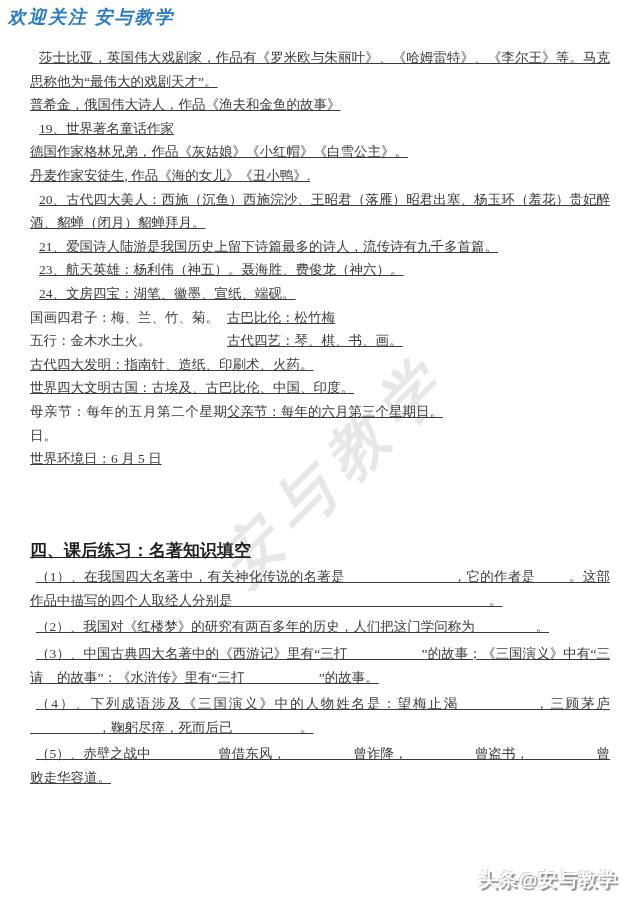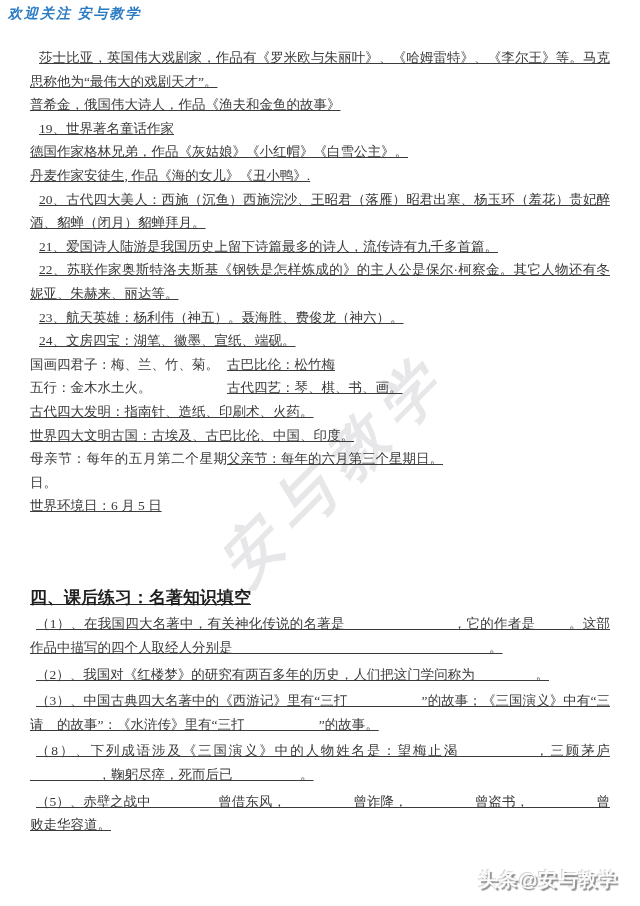--- a/index.html
+++ b/index.html
@@ -6,21 +6,21 @@
   body{
     width:640px;height:906px;
     background:#ffffff;
     position:relative;
     overflow:hidden;
     font-family:"Liberation Serif","DejaVu Serif",serif;
   }
   .brand{
     position:absolute;top:5px;left:8px;
     color:#2b7bc4;
-    font-size:14px;
+    font-size:18px;
     font-weight:bold;
     font-style:italic;
     letter-spacing:2px;
     white-space:nowrap;
   }
   .doc{
     position:absolute;
     top:46px;left:30px;
     width:580px;
     color:#3b3b3b;
@@ -73,37 +73,36 @@
 <div class="wm-diag">安与教学</div>
 
 <div class="doc">
   <p class="indent">莎士比亚，英国伟大戏剧家，作品有《罗米欧与朱丽叶》、《哈姆雷特》、《李尔王》等。马克思称他为“最伟大的戏剧天才”。</p>
   <p>普希金，俄国伟大诗人，作品《渔夫和金鱼的故事》</p>
   <p class="indent">19、世界著名童话作家</p>
   <p>德国作家格林兄弟，作品《灰姑娘》《小红帽》《白雪公主》。</p>
   <p>丹麦作家安徒生, 作品《海的女儿》《丑小鸭》.</p>
   <p class="indent">20、古代四大美人：西施（沉鱼）西施浣沙、王昭君（落雁）昭君出塞、杨玉环（羞花）贵妃醉酒、貂蝉（闭月）貂蝉拜月。</p>
   <p class="indent">21、爱国诗人陆游是我国历史上留下诗篇最多的诗人，流传诗有九千多首篇。</p>
-  <p class="indent">22、苏联作家奥斯特洛夫斯基《钢铁是怎样炼成的》的主人公是保尔·柯察金。其它人物还有冬妮亚、朱赫来、丽达等。</p>
   <p class="indent">23、航天英雄：杨利伟（神五）。聂海胜、费俊龙（神六）。</p>
   <p class="indent">24、文房四宝：湖笔、徽墨、宣纸、端砚。</p>
   <p class="cols">
     <span class="left">国画四君子：梅、兰、竹、菊。</span><span>古巴比伦：松竹梅</span>
   </p>
   <p class="cols">
     <span class="left">五行：金木水土火。</span><span>古代四艺：琴、棋、书、画。</span>
   </p>
   <p>古代四大发明：指南针、造纸、印刷术、火药。</p>
   <p>世界四大文明古国：古埃及、古巴比伦、中国、印度。</p>
   <p class="cols">
     <span class="left">母亲节：每年的五月第二个星期日。</span><span>父亲节：每年的六月第三个星期日。</span>
   </p>
   <p>世界环境日：6 月 5 日</p>
 
   <p class="practice-heading">四、课后练习：名著知识填空</p>
   <p class="practice-item">（1）、在我国四大名著中，有关神化传说的名著是________________，它的作者是_____。这部作品中描写的四个人取经人分别是______________________________________。</p>
   <p class="practice-item">（2）、我国对《红楼梦》的研究有两百多年的历史，人们把这门学问称为_________。</p>
   <p class="practice-item">（3）、中国古典四大名著中的《西游记》里有“三打___________”的故事；《三国演义》中有“三请__的故事”：《水浒传》里有“三打___________”的故事。</p>
-  <p class="practice-item">（8）、下列成语涉及《三国演义》中的人物姓名是：望梅止渴___________，三顾茅庐__________，鞠躬尽瘁，死而后已__________。</p>
+  <p class="practice-item">（4）、下列成语涉及《三国演义》中的人物姓名是：望梅止渴___________，三顾茅庐__________，鞠躬尽瘁，死而后已__________。</p>
   <p class="practice-item">（5）、赤壁之战中__________曾借东风，__________曾诈降，__________曾盗书，__________曾败走华容道。</p>
 </div>
 
 <div class="wm-footer">头条@安与教学</div>
 
 </body></html>

